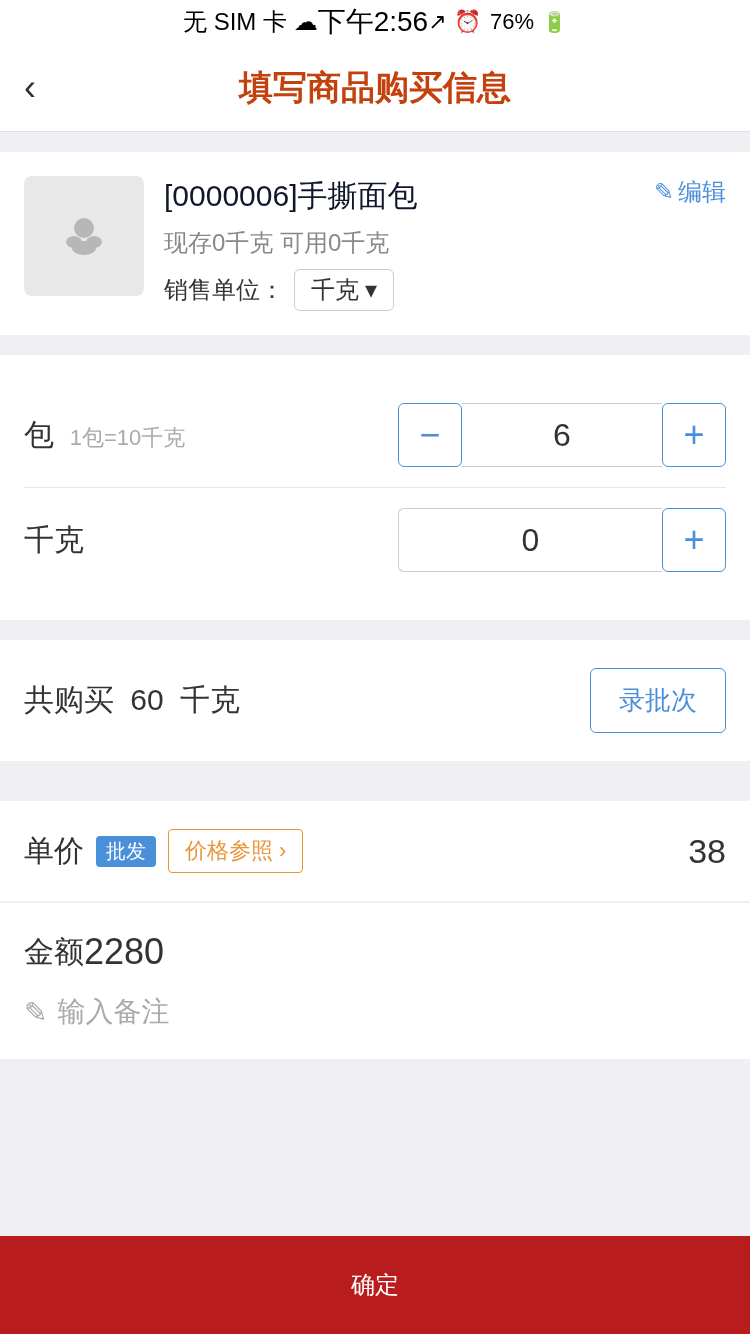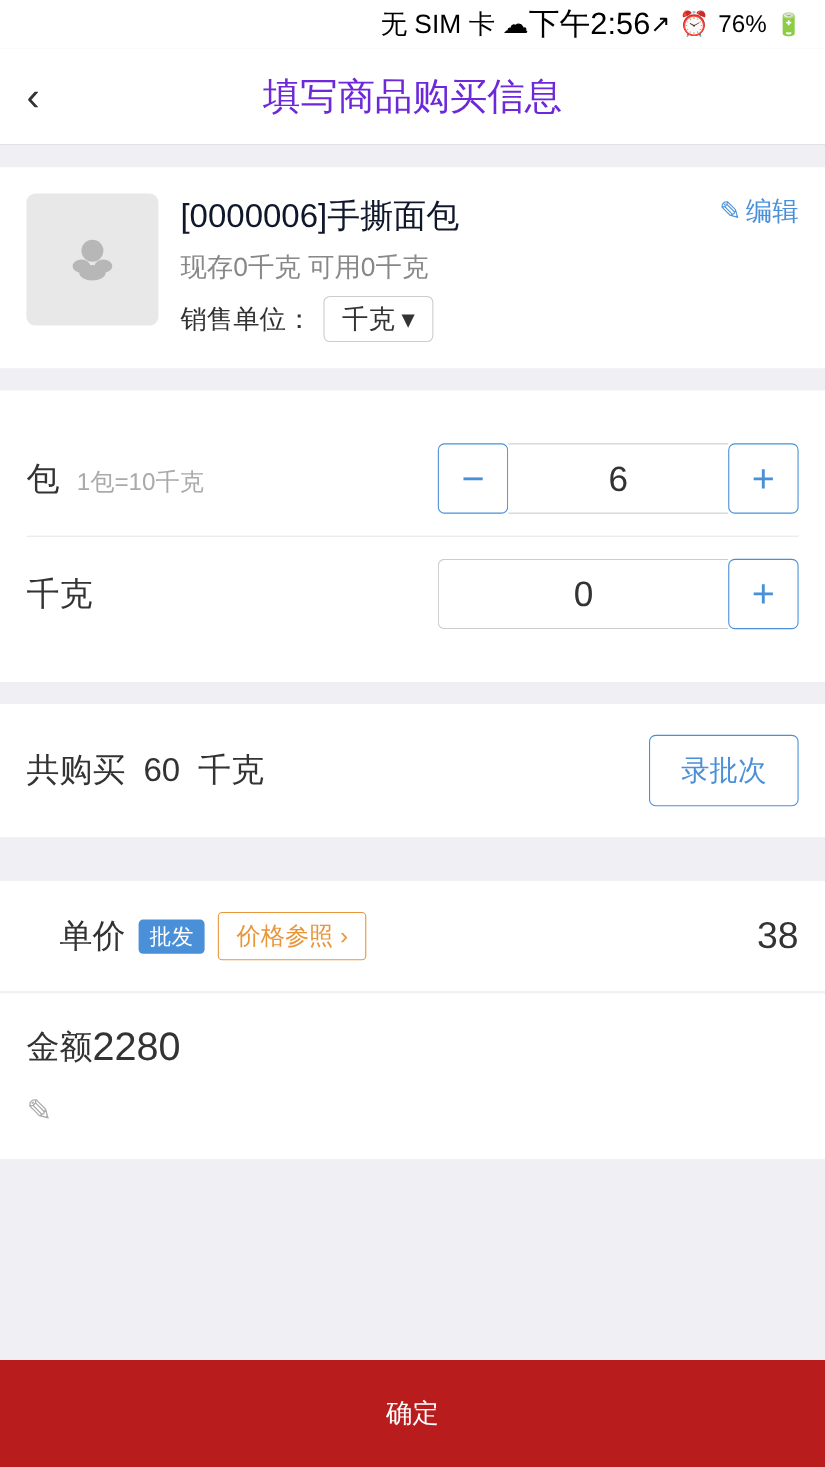--- a/index.html
+++ b/index.html
@@ -14,21 +14,21 @@
       overflow-x: hidden;
     }
 
     
     .status-bar {
       width: 750px;
       height: 44px;
       background: #fff;
       display: flex;
       align-items: center;
-      justify-content: flex-end;
+      justify-content: center;
       padding: 0 20px;
       font-size: 24px;
       color: #000;
     }
     .status-bar-left { display: flex; align-items: center; gap: 8px; }
     .status-bar-center { font-size: 28px; font-weight: 500; }
     .status-bar-right { display: flex; align-items: center; gap: 8px; font-size: 22px; }
 
     
     .nav-bar {
@@ -43,22 +43,22 @@
     }
     .nav-back {
       position: absolute;
       left: 24px;
       font-size: 36px;
       color: #333;
       cursor: pointer;
     }
     .nav-title {
       font-size: 34px;
-      font-weight: 400;
-      color: #6d28d9;
+      font-weight: 700;
+      color: #c2410c;
     }
 
     
     .product-card {
       background: #fff;
       padding: 24px;
       display: flex;
       align-items: flex-start;
       gap: 20px;
       margin-top: 20px;
@@ -187,21 +187,20 @@
     
     .price-section {
       background: #fff;
       padding: 28px 24px;
       margin-top: 20px;
     }
     .price-row {
       display: flex;
       align-items: center;
       justify-content: space-between;
-      margin-left: 30px;
     }
     .price-label-group {
       display: flex;
       align-items: center;
       gap: 12px;
     }
     .price-label { font-size: 30px; color: #333; }
     .badge-pifa {
       background: #4a90d9;
       color: #fff;
@@ -361,18 +360,19 @@
   </div>
 </div>
 
 <div class="amount-section">
   <div class="amount-row">
     <span class="amount-label">金额</span>
     <span class="amount-value">2280</span>
   </div>
   <div class="remark-row">
     <span class="remark-icon">✎</span>
+    <span class="remark-text">输入备注</span>
   </div>
 </div>
 
 <div style="background:#efeff4; height: 320px;"></div>
 
 <button class="confirm-btn">确定</button>
 
 </body></html>

